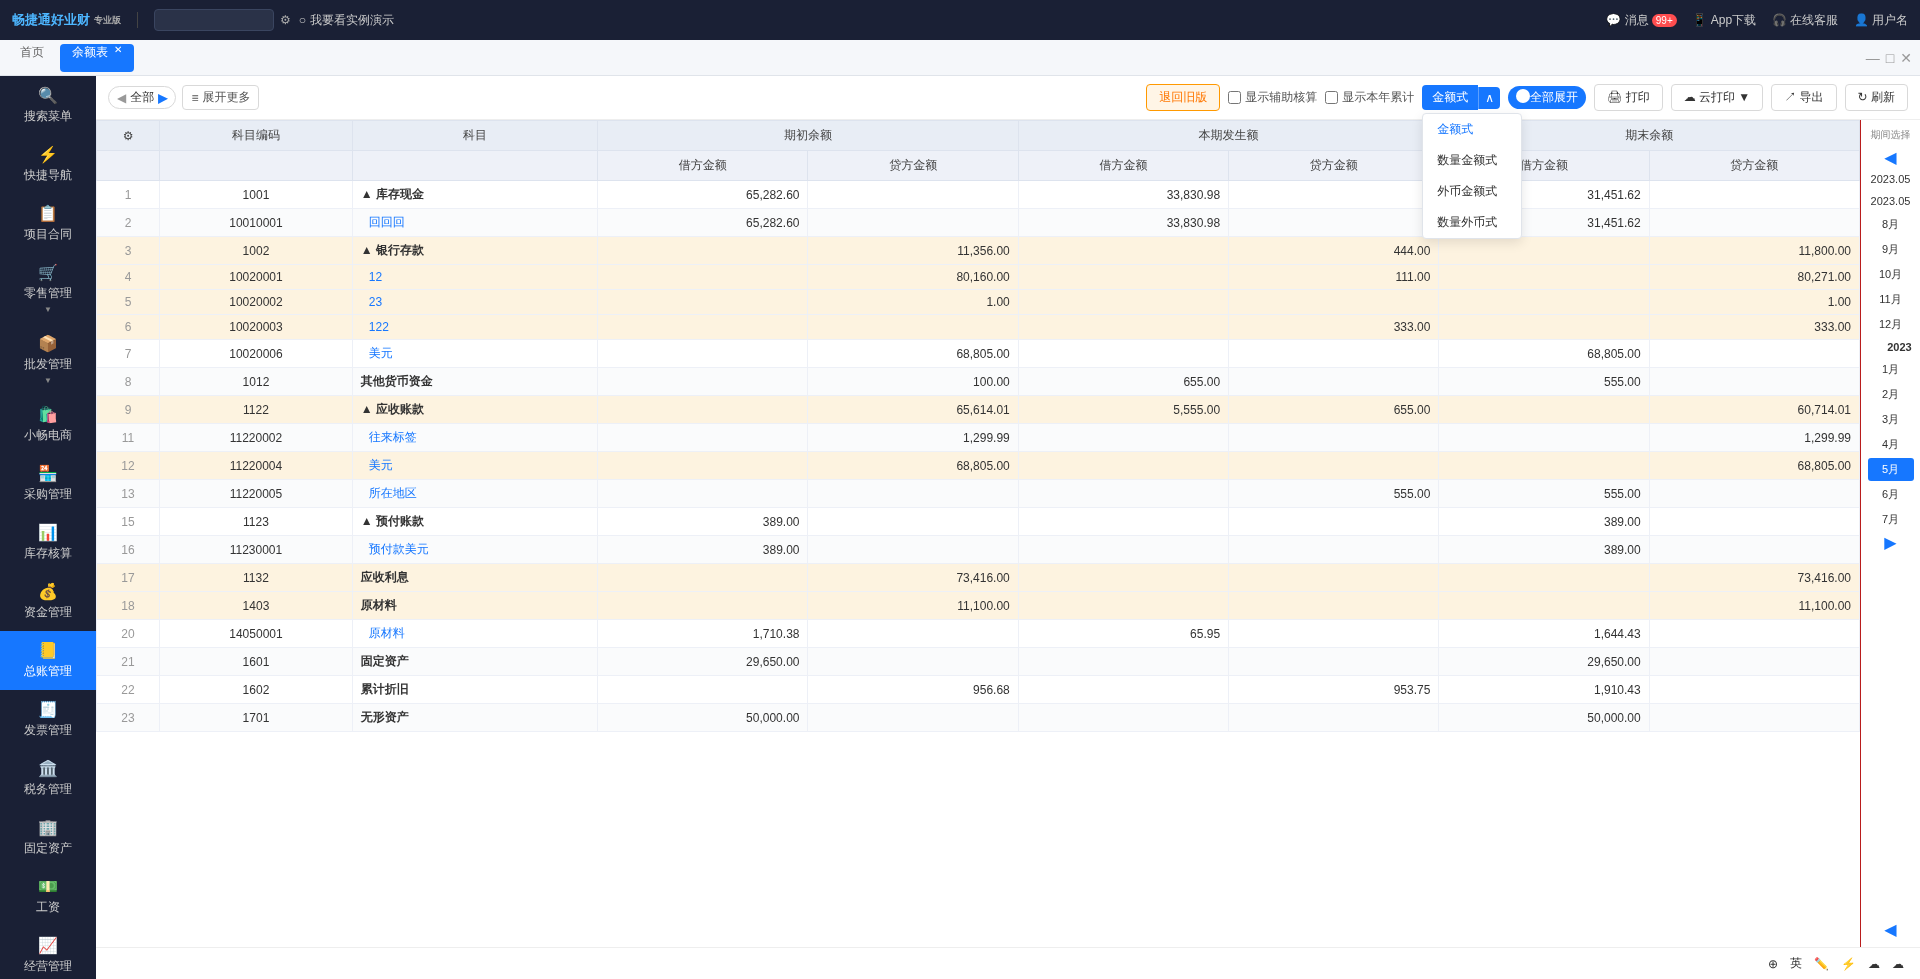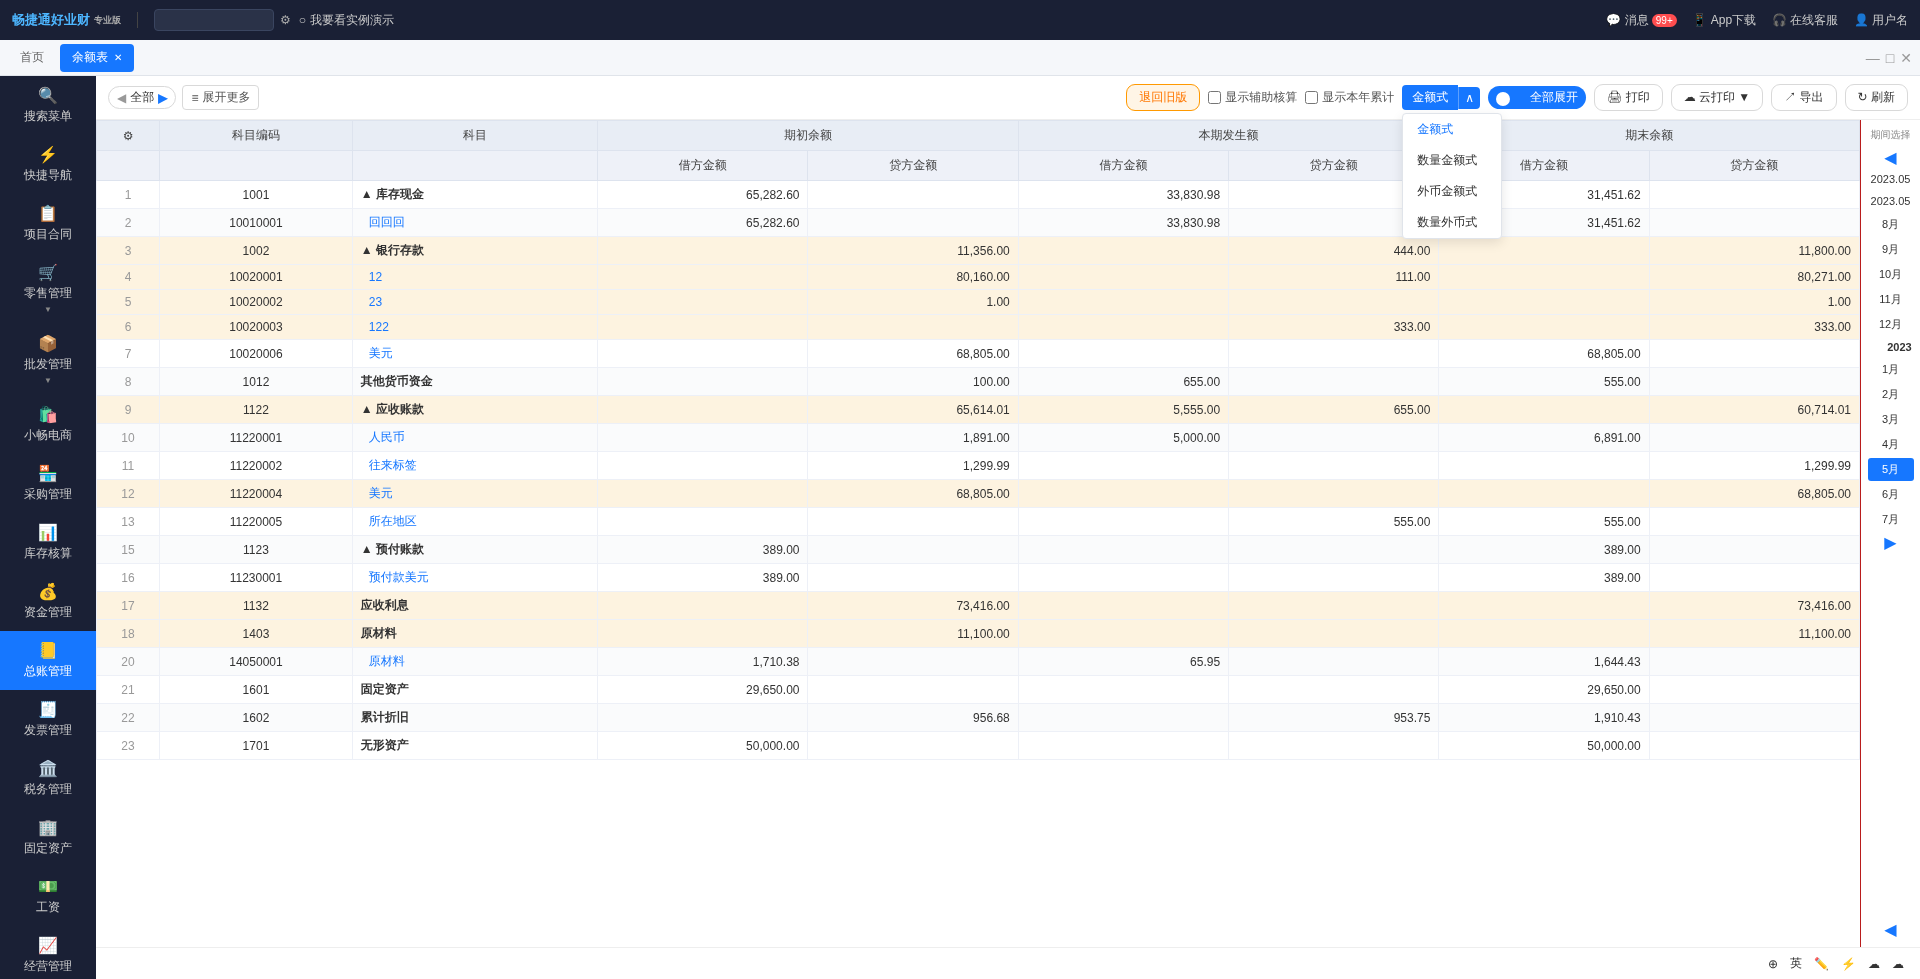--- a/index.html
+++ b/index.html
@@ -8,21 +8,21 @@
     
     .top-bar { height: 40px; background: #1a2035; display: flex; align-items: center; justify-content: space-between; padding: 0 12px; color: #fff; }
     .top-bar-left { display: flex; align-items: center; gap: 8px; }
     .app-logo { color: #4db6ff; font-size: 13px; font-weight: bold; display: flex; align-items: center; gap: 4px; }
     .app-logo .version { font-size: 9px; color: #aaa; }
     .top-bar-right { display: flex; align-items: center; gap: 16px; color: #ccc; font-size: 12px; }
     .badge { background: #ff4d4f; color: #fff; border-radius: 8px; padding: 1px 4px; font-size: 10px; }
 
     
     .tab-bar { height: 36px; background: #f5f7fa; border-bottom: 1px solid #e0e4ea; display: flex; align-items: center; padding: 0 8px; gap: 4px; }
-    .tab { height: 28px; padding: 0 12px; border-radius: 4px; display: flex; align-items: center; gap: 6px; font-size: 12px; cursor: pointer; color: #666; }
+    .tab { height: 28px; padding: 0 12px; border-radius: 4px; display: flex; align-items: flex-start; gap: 6px; font-size: 12px; cursor: pointer; color: #666; }
     .tab.home { background: transparent; }
     .tab.active { background: #1677ff; color: #fff; }
     .tab-close { font-size: 10px; cursor: pointer; }
 
     
     .main-layout { display: flex; height: calc(979px - 40px - 36px); }
 
     
     .sidebar { width: 96px; background: #1a2035; color: #ccc; display: flex; flex-direction: column; }
     .sidebar-item { padding: 10px 0; text-align: center; font-size: 12px; cursor: pointer; display: flex; flex-direction: column; align-items: center; gap: 3px; }
@@ -32,35 +32,35 @@
     
     .content-area { flex: 1; background: #f0f2f5; display: flex; flex-direction: column; overflow: hidden; }
 
     
     .toolbar { height: 44px; background: #fff; display: flex; align-items: center; padding: 0 12px; gap: 8px; border-bottom: 1px solid #eee; }
     .toolbar-left { display: flex; align-items: center; gap: 6px; flex: 1; }
     .search-box { display: flex; align-items: center; border: 1px solid #d9d9d9; border-radius: 16px; padding: 2px 8px; gap: 4px; background: #fff; }
     .expand-btn { display: flex; align-items: center; gap: 4px; border: 1px solid #d9d9d9; border-radius: 4px; padding: 3px 8px; cursor: pointer; font-size: 12px; color: #555; background: #fff; }
     .toolbar-right { display: flex; align-items: center; gap: 8px; }
     .btn { padding: 4px 12px; border-radius: 4px; font-size: 12px; cursor: pointer; border: 1px solid transparent; }
-    .btn-default { background: #fff; border-color: #d9d9d9; color: #333; border-radius: 9px; }
+    .btn-default { background: #fff; border-color: #d9d9d9; color: #333; }
     .checkbox-label { display: flex; align-items: center; gap: 4px; font-size: 12px; color: #555; white-space: nowrap; }
 
     
     .dropdown-btn { position: relative; display: flex; align-items: center; }
     .dropdown-btn .main-btn { background: #1677ff; color: #fff; border: none; padding: 4px 10px; border-radius: 4px 0 0 4px; font-size: 12px; cursor: pointer; }
     .dropdown-btn .arrow-btn { background: #1677ff; color: #fff; border: none; padding: 4px 6px; border-radius: 0 4px 4px 0; font-size: 12px; cursor: pointer; border-left: 1px solid rgba(255,255,255,0.3); }
 
     
     .dropdown-menu { position: absolute; top: 28px; left: 0; background: #fff; border: 1px solid #e0e4ea; border-radius: 4px; box-shadow: 0 4px 12px rgba(0,0,0,0.1); z-index: 100; min-width: 100px; }
     .dropdown-menu-item { padding: 7px 14px; font-size: 12px; cursor: pointer; color: #333; white-space: nowrap; }
     .dropdown-menu-item.selected { color: #1677ff; }
 
     
-    .toggle-switch { display: flex; align-items: flex-end; gap: 20px; background: #1677ff; border-radius: 20px; padding: 3px 8px; color: #fff; font-size: 12px; cursor: pointer; }
+    .toggle-switch { display: flex; align-items: flex-start; gap: 0; background: #1677ff; border-radius: 20px; padding: 3px 8px; color: #fff; font-size: 12px; cursor: pointer; }
     .toggle-dot { width: 14px; height: 14px; background: #fff; border-radius: 50%; }
 
     
     .table-wrapper { flex: 1; overflow: auto; background: #fff; margin: 0; }
     table { width: 100%; border-collapse: collapse; font-size: 12px; }
     thead tr th { background: #e8edf5; border: 1px solid #dde3ee; padding: 6px 8px; text-align: center; font-weight: normal; color: #444; white-space: nowrap; position: sticky; top: 0; z-index: 10; }
     thead tr.sub-header th { background: #eef1f8; }
     tbody tr td { border: 1px solid #edf0f7; padding: 5px 8px; color: #333; }
     tbody tr:nth-child(even) { background: #fafbfc; }
     .col-index { width: 36px; text-align: center; color: #999; }
@@ -399,31 +399,20 @@
     <td class="col-code text-center">1122</td>
     <td class="col-name"><strong>▲ 应收账款</strong></td>
     <td class="col-amount text-right"></td>
     <td class="col-amount text-right">65,614.01</td>
     <td class="col-amount text-right">5,555.00</td>
     <td class="col-amount text-right">655.00</td>
     <td class="col-amount text-right"></td>
     <td class="col-amount text-right">60,714.01</td>
   </tr>
               <tr>
-    <td class="col-index text-center">10</td>
-    <td class="col-code text-center">11220001</td>
-    <td class="col-name indent"><a class="link-text">人民币</a></td>
-    <td class="col-amount text-right"></td>
-    <td class="col-amount text-right">1,891.00</td>
-    <td class="col-amount text-right">5,000.00</td>
-    <td class="col-amount text-right"></td>
-    <td class="col-amount text-right">6,891.00</td>
-    <td class="col-amount text-right"></td>
-  </tr>
-              <tr>
     <td class="col-index text-center">11</td>
     <td class="col-code text-center">11220002</td>
     <td class="col-name indent"><a class="link-text">往来标签</a></td>
     <td class="col-amount text-right"></td>
     <td class="col-amount text-right">1,299.99</td>
     <td class="col-amount text-right"></td>
     <td class="col-amount text-right"></td>
     <td class="col-amount text-right"></td>
     <td class="col-amount text-right">1,299.99</td>
   </tr>

